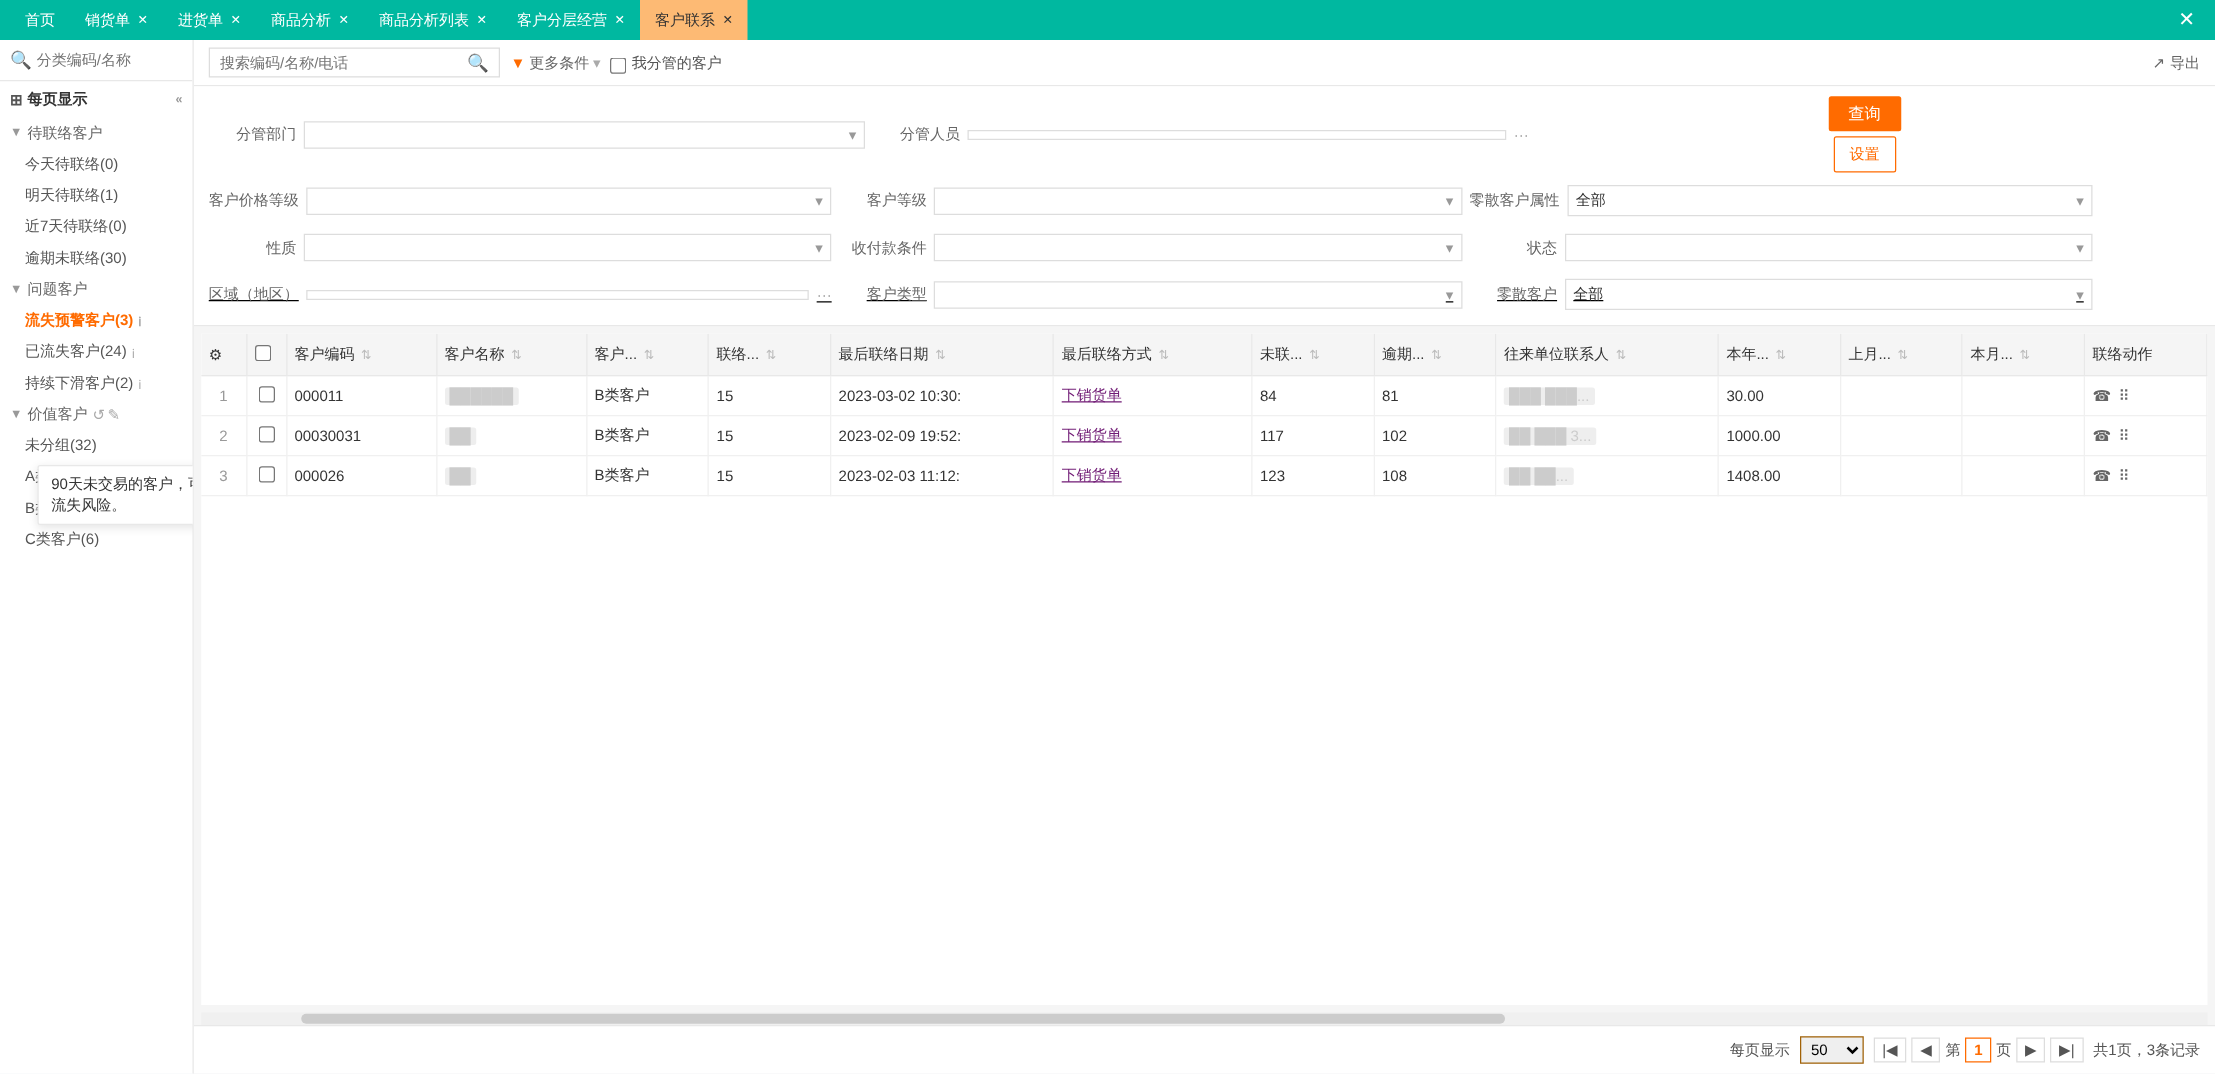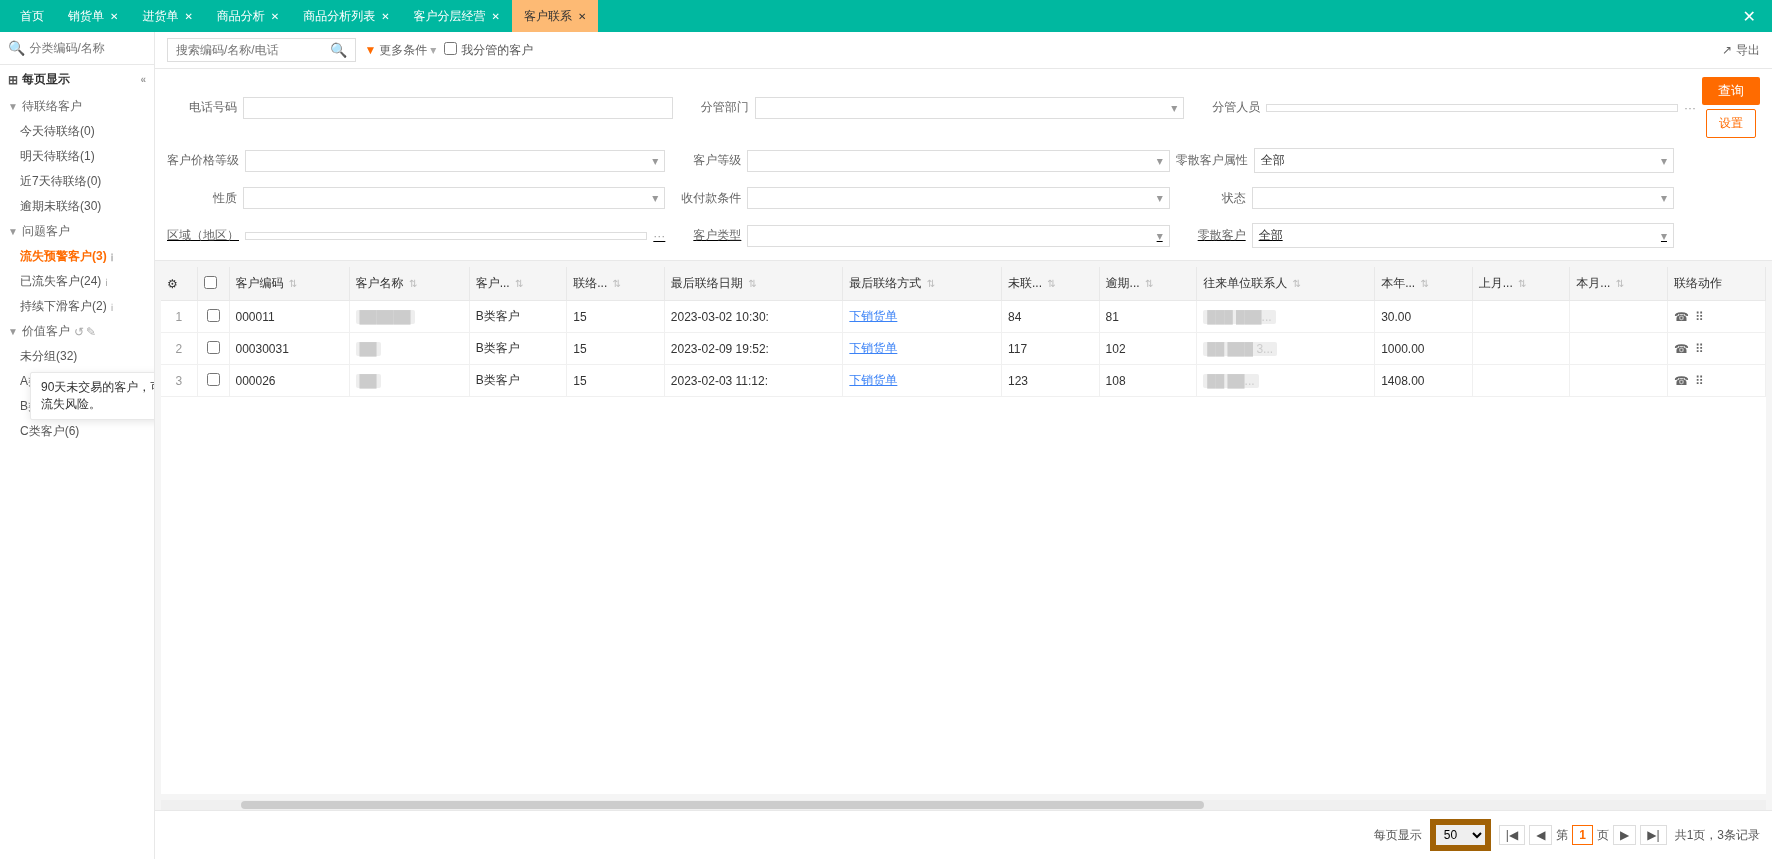--- a/index.html
+++ b/index.html
@@ -62,29 +62,29 @@
     
     .content-area { flex: 1; display: flex; flex-direction: column; overflow: hidden; background: #f5f5f5; }
 
     
     .filter-bar {
       background: #fff; padding: 6px 12px; display: flex; align-items: center;
       border-bottom: 1px solid #e8e8e8; gap: 8px;
     }
     .filter-search {
       display: flex; align-items: center; border: 1px solid #ddd; padding: 3px 8px;
-      background: #fff; min-width: 180px;
+      background: #fff; min-width: 180px; gap: 44px;
     }
     .filter-search input { border: none; outline: none; font-size: 12px; width: 130px; }
     .filter-search .search-icon { color: #ff6b00; font-size: 14px; margin-left: 4px; }
     .filter-more {
       display: flex; align-items: center; color: #666; cursor: pointer; gap: 3px;
     }
     .filter-funnel { color: #ff6b00; }
-    .filter-checkbox-label { display: flex; align-items: flex-start; gap: 4px; color: #555; cursor: pointer; }
+    .filter-checkbox-label { display: flex; align-items: flex-end; gap: 4px; color: #555; cursor: pointer; }
     .export-btn {
       margin-left: auto; display: flex; align-items: center; gap: 4px; color: #666; cursor: pointer;
     }
     .adv-field {
       display: flex; align-items: center; gap: 6px; padding: 4px 0;
     }
     .adv-field label { color: #666; white-space: nowrap; min-width: 70px; text-align: right; }
     .adv-field input, .adv-field .select-box {
       flex: 1; border: 1px solid #ddd; padding: 3px 6px; outline: none; font-size: 12px;
       color: #333; background: #fff;
@@ -111,34 +111,34 @@
     th {
       padding: 8px 6px; text-align: left; font-weight: normal; color: #333;
       border-bottom: 1px solid #e8e8e8; border-right: 1px solid #e8e8e8;
       white-space: nowrap; font-size: 12px;
     }
     th .sort-icon { color: #bbb; font-size: 10px; margin-left: 2px; }
     td {
       padding: 7px 6px; border-bottom: 1px solid #f0f0f0; border-right: 1px solid #f0f0f0;
       color: #333; white-space: nowrap; font-size: 12px;
     }
-    .link-text { color: #3b82f6; cursor: pointer; text-decoration: underline; }
+    .link-text { color: #701a75; cursor: pointer; text-decoration: underline; }
     .blurred { color: #ccc; background: #eee; border-radius: 2px; padding: 0 4px; }
     .action-icons { display: flex; gap: 6px; color: #666; cursor: pointer; }
     .row-num { color: #999; text-align: center; }
     .checkbox-cell { text-align: center; }
 
     
     .table-footer {
       background: #fff; padding: 8px 12px; display: flex; align-items: center;
       justify-content: flex-end; gap: 8px; border-top: 1px solid #e8e8e8;
       font-size: 12px; color: #555;
     }
     .page-size-select {
-      border: 6px solid #a16207; padding: 2px 4px; font-size: 12px; outline: none;
+      border: 1px solid #a16207; padding: 2px 4px; font-size: 12px; outline: none;
     }
     .page-nav { display: flex; align-items: center; gap: 4px; }
     .page-nav button {
       border: 1px solid #ddd; background: #fff; padding: 2px 6px; cursor: pointer;
       font-size: 12px; color: #555;
     }
     .page-nav .current-page { color: #ff6b00; font-weight: bold; border-color: #ff6b00; }
     .scrollbar-area {
       height: 10px; background: #f0f0f0; margin: 0 6px;
       display: flex; align-items: center;
@@ -273,24 +273,20 @@
       </label>
       <div class="export-btn">
         <span>↗</span>
         <span>导出</span>
       </div>
     </div>
 
     <div style="background:#fff; padding:8px 12px; border-bottom:1px solid #e8e8e8;">
 
       <div style="display:grid; grid-template-columns: 1fr 1fr 1fr auto; gap:6px; margin-bottom:6px; align-items:center;">
-        <div class="adv-field">
-          <label>电话号码</label>
-          <input type="text" class="select-box" style="flex: 1 1 0%;">
-        </div>
         <div class="adv-field">
           <label>分管部门</label>
           <div class="select-box" style="flex:1;">
             <span></span>
             <span class="arrow">▾</span>
           </div>
         </div>
         <div class="adv-field">
           <label>分管人员</label>
           <div class="select-box" style="flex:1;">

